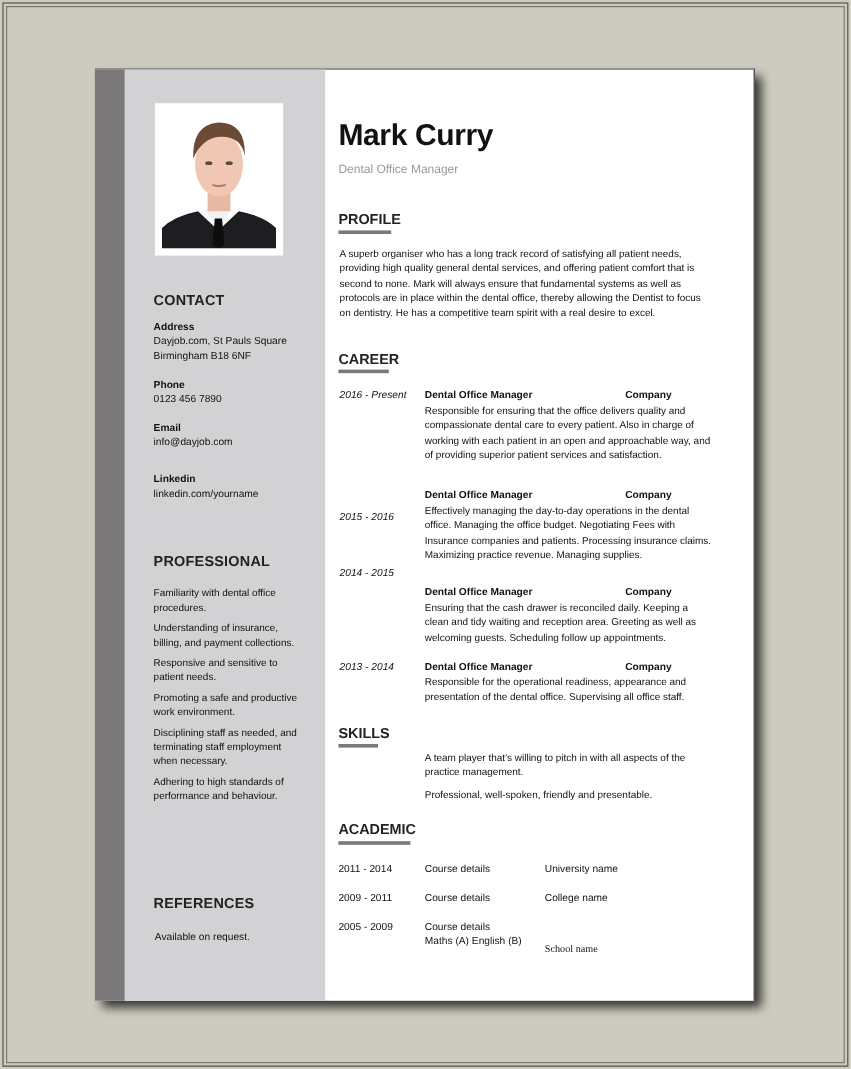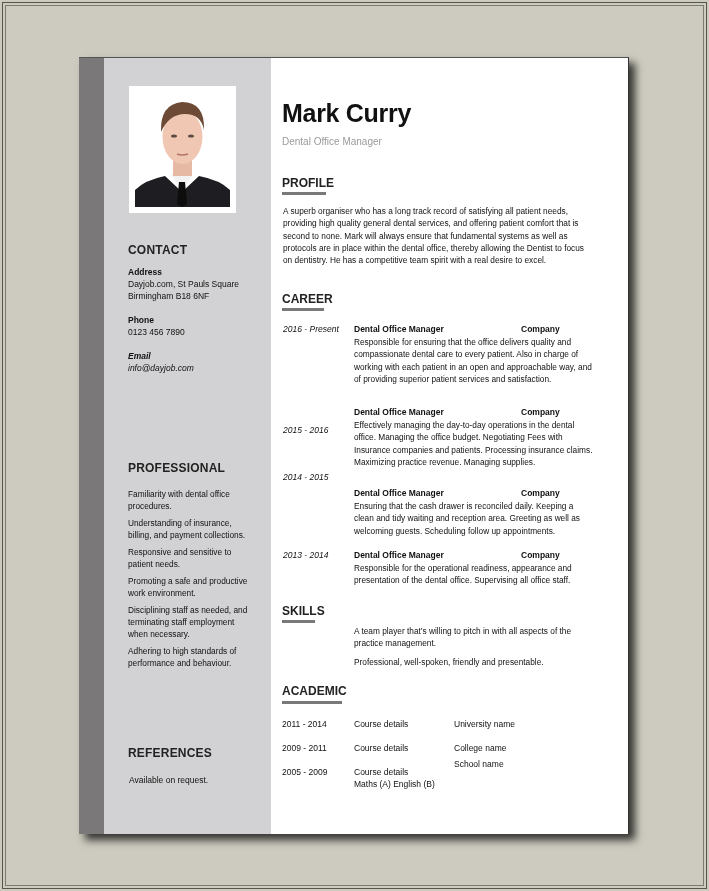--- a/index.html
+++ b/index.html
@@ -72,23 +72,27 @@
     <div class="side-h" style="top:185px;">CONTACT</div>
     <div class="side-t" style="top:208px;">
       <b>Address</b><br>
       <span>Dayjob.com, St Pauls Square</span><br>
       <span>Birmingham B18 6NF</span>
     </div>
     <div class="side-t" style="top:256px;">
       <b>Phone</b><br>
       <span>0123 456 7890</span>
     </div>
-    <div class="side-t" style="top:292px;font-style:italic;">
+    <div class="side-t" style="top:292px;">
       <b>Email</b><br>
       <span>info@dayjob.com</span>
+    </div>
+    <div class="side-t" style="top:335px;">
+      <b>Linkedin</b><br>
+      <span>linkedin.com/yourname</span>
     </div>
 
     <div class="side-h" style="top:403px;">PROFESSIONAL</div>
     <ul class="prof-list">
       <li>Familiarity with dental office procedures.</li>
       <li>Understanding of insurance, billing, and payment collections.</li>
       <li>Responsive and sensitive to patient needs.</li>
       <li>Promoting a safe and productive work environment.</li>
       <li>Disciplining staff as needed, and terminating staff employment when necessary.</li>
       <li>Adhering to high standards of performance and behaviour.</li>
@@ -149,16 +153,16 @@
     </div>
     <div>
       <div class="ac" style="left:11px; top:684px;">2009 - 2011</div>
       <div class="ac" style="left:83px; top:684px;">Course details</div>
       <div class="ac" style="left:183px; top:684px;">College name</div>
     </div>
     <div>
       <div class="ac" style="left:11px; top:708px;">2005 - 2009</div>
       <div class="ac" style="left:83px; top:708px;">Course details</div>
       <div class="ac" style="left:83px; top:720px;">Maths (A) English (B)</div>
-      <div class="ac" style="left:183px; top:700px;">School name</div>
+      <div class="ac" style="left:183px; top:726px;font-family:Liberation Serif, serif;">School name</div>
     </div>
   </div>
 </div>
 
 </body></html>

